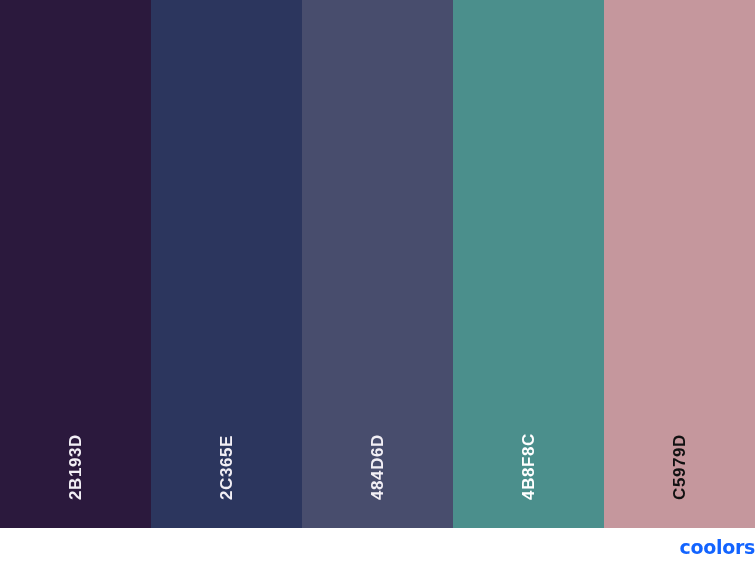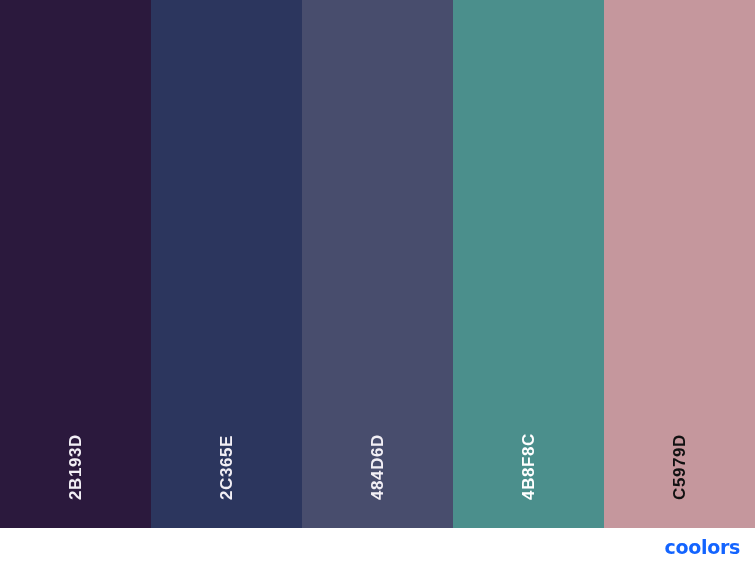--- a/index.html
+++ b/index.html
@@ -57,21 +57,20 @@
     text-align: center;
   }
 
   
   #palette-footer {
     flex: 1 1 auto;
     background: #ffffff;
     display: flex;
     align-items: center;
     justify-content: flex-end;
-    padding-right: 15px;
     box-sizing: border-box;
   }
 
   #coolors-logo {
     font-family: "DejaVu Sans", sans-serif;
     font-size: 19px;
     font-weight: bold;
     letter-spacing: -0.3px;
     line-height: 1;
     cursor: pointer;

